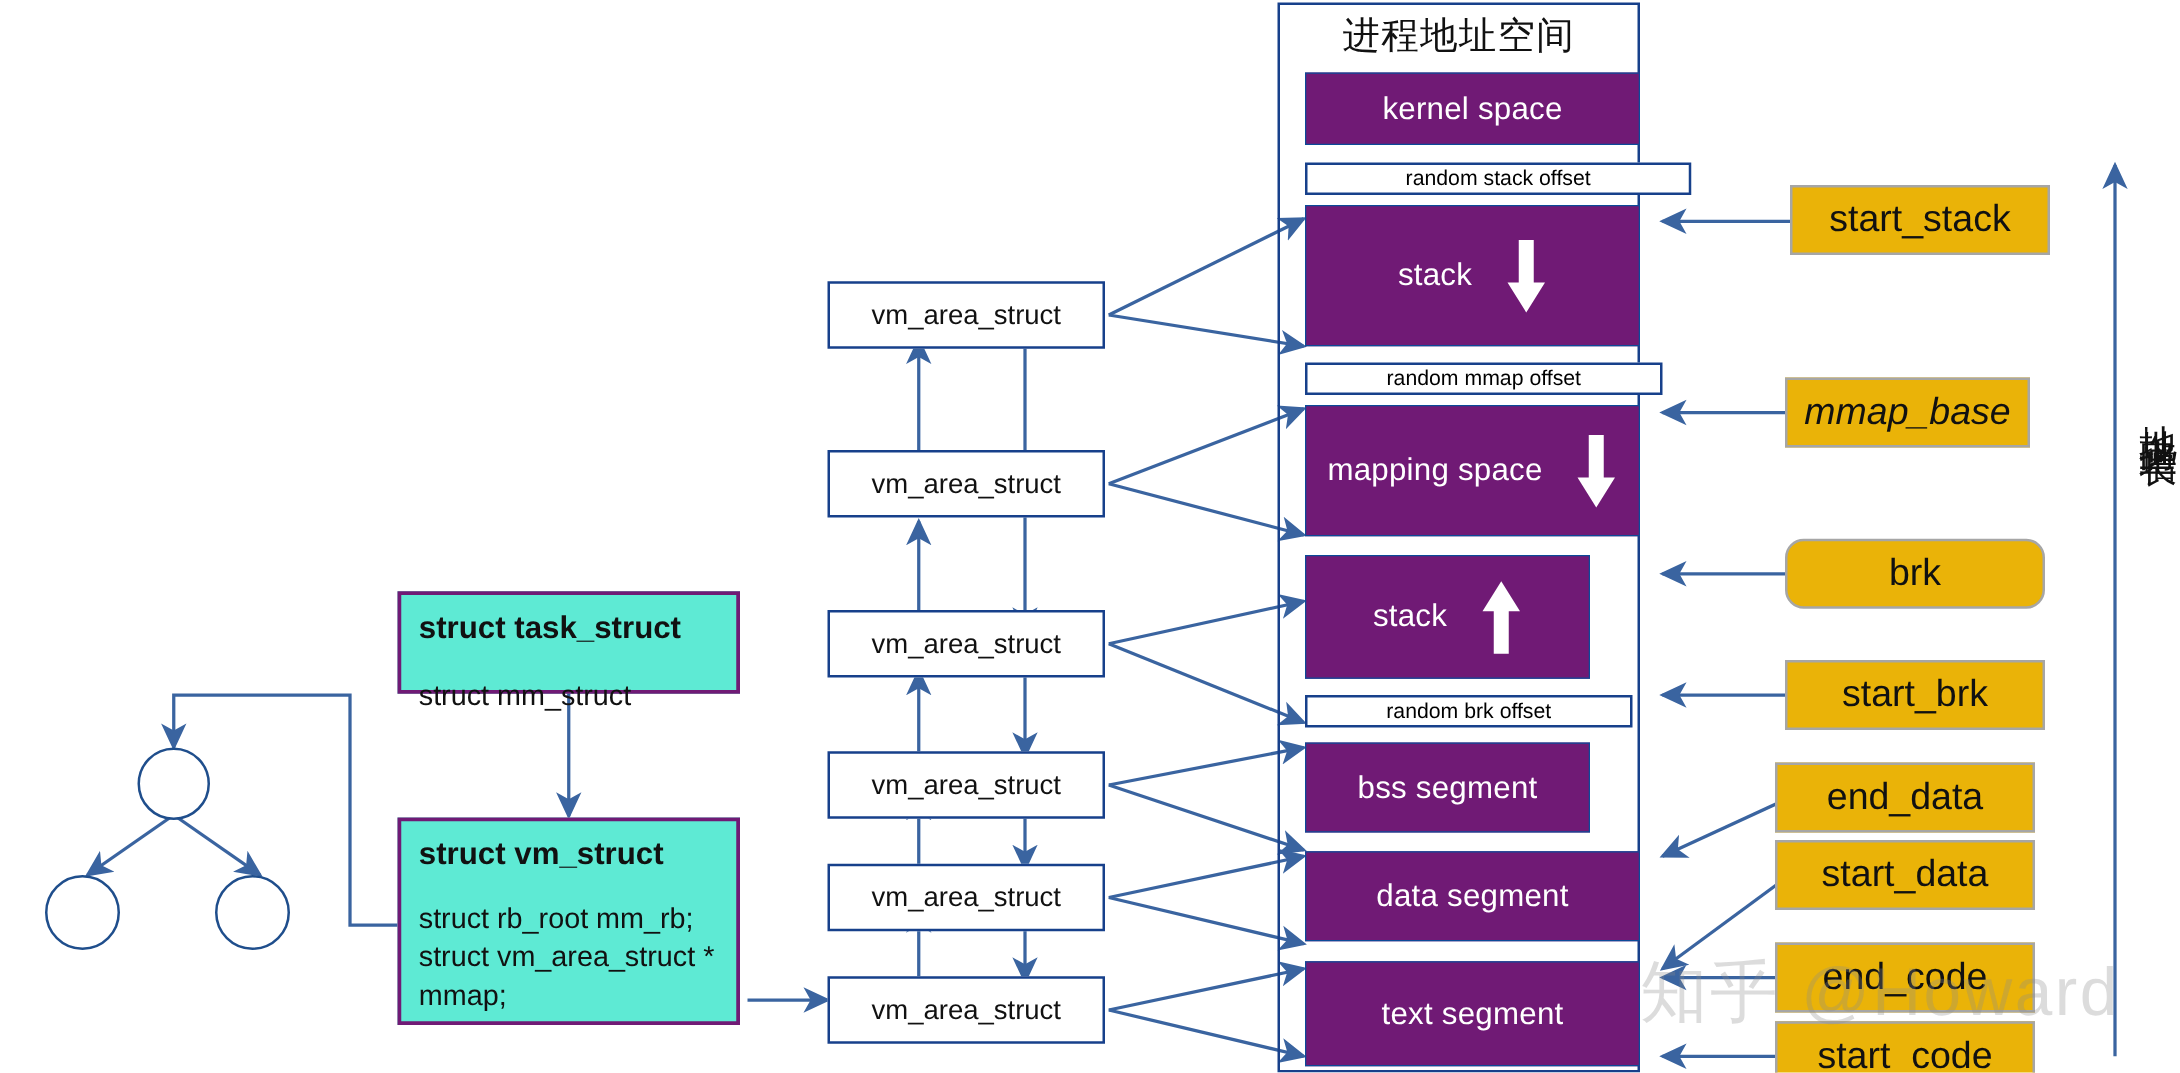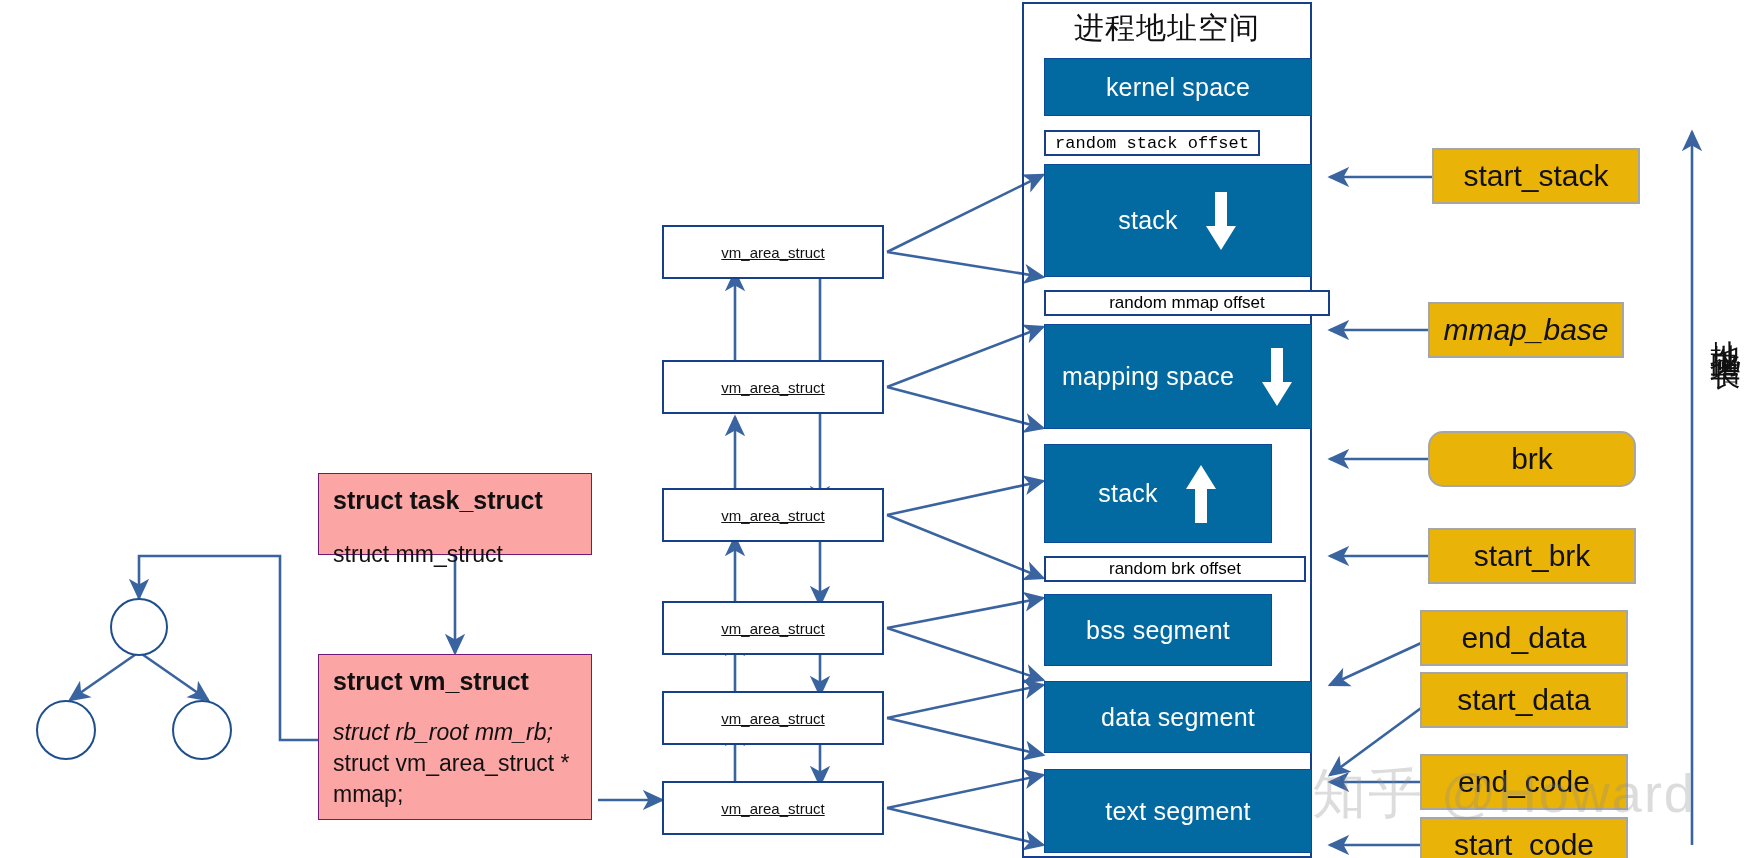--- a/index.html
+++ b/index.html
@@ -2,31 +2,31 @@
 <html><head>
 <meta charset="utf-8">
 <style>
   html,body{margin:0;padding:0;background:#ffffff;}
   body{width:1744px;height:858px;font-family:"Liberation Sans","DejaVu Sans",sans-serif;overflow:hidden;}
   #canvas{position:relative;width:1744px;height:858px;background:#fff;}
 
   
   .box{position:absolute;box-sizing:border-box;display:flex;align-items:center;justify-content:center;text-align:center;}
 
-  .seg{background:#0369a1;color:#ffffff;border:1px solid #0c4a98;font-size:25px;line-height:1.15;letter-spacing:.2px;}
+  .seg{background:#701a75;color:#ffffff;border:1px solid #0c4a98;font-size:25px;line-height:1.15;letter-spacing:.2px;}
   .offbox{background:#ffffff;color:#000000;border:2px solid #17408b;font-size:17px;}
 
   .addrspace-frame{position:absolute;border:2px solid #17408b;background:transparent;box-sizing:border-box;}
   .space-title{position:absolute;font-size:30px;color:#111;letter-spacing:1px;text-align:center;width:100%;}
 
-  .vma{border:2px solid #17408b;background:#ffffff;color:#111;font-size:15px;text-decoration:underline;}
+  .vma{border:2px solid #17408b;background:#ffffff;color:#111;font-size:22px;}
 
   .lbl{border:2px solid #a6a6a6;background:#eab308;color:#111;font-size:30px;}
 
-  .structbox{position:absolute;box-sizing:border-box;border:1px solid #701a75;background:#fca5a5;}
+  .structbox{position:absolute;box-sizing:border-box;border:3px solid #701a75;background:#5eead4;}
   .structbox .title{position:absolute;left:14px;top:12px;font-size:25px;font-weight:bold;color:#111;}
   .structbox .body{position:absolute;left:14px;right:8px;font-size:23px;color:#111;line-height:1.33;}
 
   svg.wires{position:absolute;left:0;top:0;width:1744px;height:858px;overflow:visible;pointer-events:none;}
 
   .seg .seglabel{display:block;}
   .seg .txtwrap{display:flex;align-items:center;justify-content:center;gap:26px;width:100%;}
 
   
   .bigarrow{width:34px;height:62px;flex:0 0 auto;}
@@ -111,40 +111,40 @@
   <div class="tree-circle" style="left:36px;top:700px;width:60px;height:60px;"></div>
   <div class="tree-circle" style="left:172px;top:700px;width:60px;height:60px;"></div>
 
   <div class="structbox" style="left:318px;top:473px;width:274px;height:82px;">
     <div class="title">struct task_struct</div>
     <div class="body" style="top:52px;margin-top:13px;">struct mm_struct</div>
   </div>
 
   <div class="structbox" style="left:318px;top:654px;width:274px;height:166px;">
     <div class="title">struct vm_struct</div>
-    <div class="body" style="top:62px;font-style:italic;">struct rb_root mm_rb;</div>
+    <div class="body" style="top:62px;">struct rb_root mm_rb;</div>
     <div class="body" style="top:93px;">struct vm_area_struct *</div>
     <div class="body" style="top:124px;">mmap;</div>
   </div>
 
   <div class="box vma" style="left:662px;top:225px;width:222px;height:54px;">vm_area_struct</div>
   <div class="box vma" style="left:662px;top:360px;width:222px;height:54px;">vm_area_struct</div>
   <div class="box vma" style="left:662px;top:488px;width:222px;height:54px;">vm_area_struct</div>
   <div class="box vma" style="left:662px;top:601px;width:222px;height:54px;">vm_area_struct</div>
   <div class="box vma" style="left:662px;top:691px;width:222px;height:54px;">vm_area_struct</div>
   <div class="box vma" style="left:662px;top:781px;width:222px;height:54px;">vm_area_struct</div>
 
   <div class="addrspace-frame" style="left:1022px;top:2px;width:290px;height:856px;"></div>
   <div class="space-title" style="left:1022px;top:8px;width:290px;">进程地址空间</div>
 
   <div class="box seg" style="left:1044px;top:58px;width:268px;height:58px;">
     <span class="seglabel">kernel space</span>
   </div>
 
-  <div class="box offbox" style="left:1044px;top:130px;width:216px;height:26px;font-family:Liberation Mono, monospace;">
+  <div class="box offbox" style="left:1044px;top:130px;width:309px;height:26px;">
     <span>random stack offset</span>
   </div>
 
   <div class="box seg" style="left:1044px;top:164px;width:268px;height:113px;">
     <span class="txtwrap">
       <span>stack</span>
       <svg class="bigarrow" viewBox="0 0 34 62">
           <path d="M11,2 h12 v34 h9 L17,60 L2,36 h9 z" fill="#ffffff"></path>
         </svg>
     </span>

